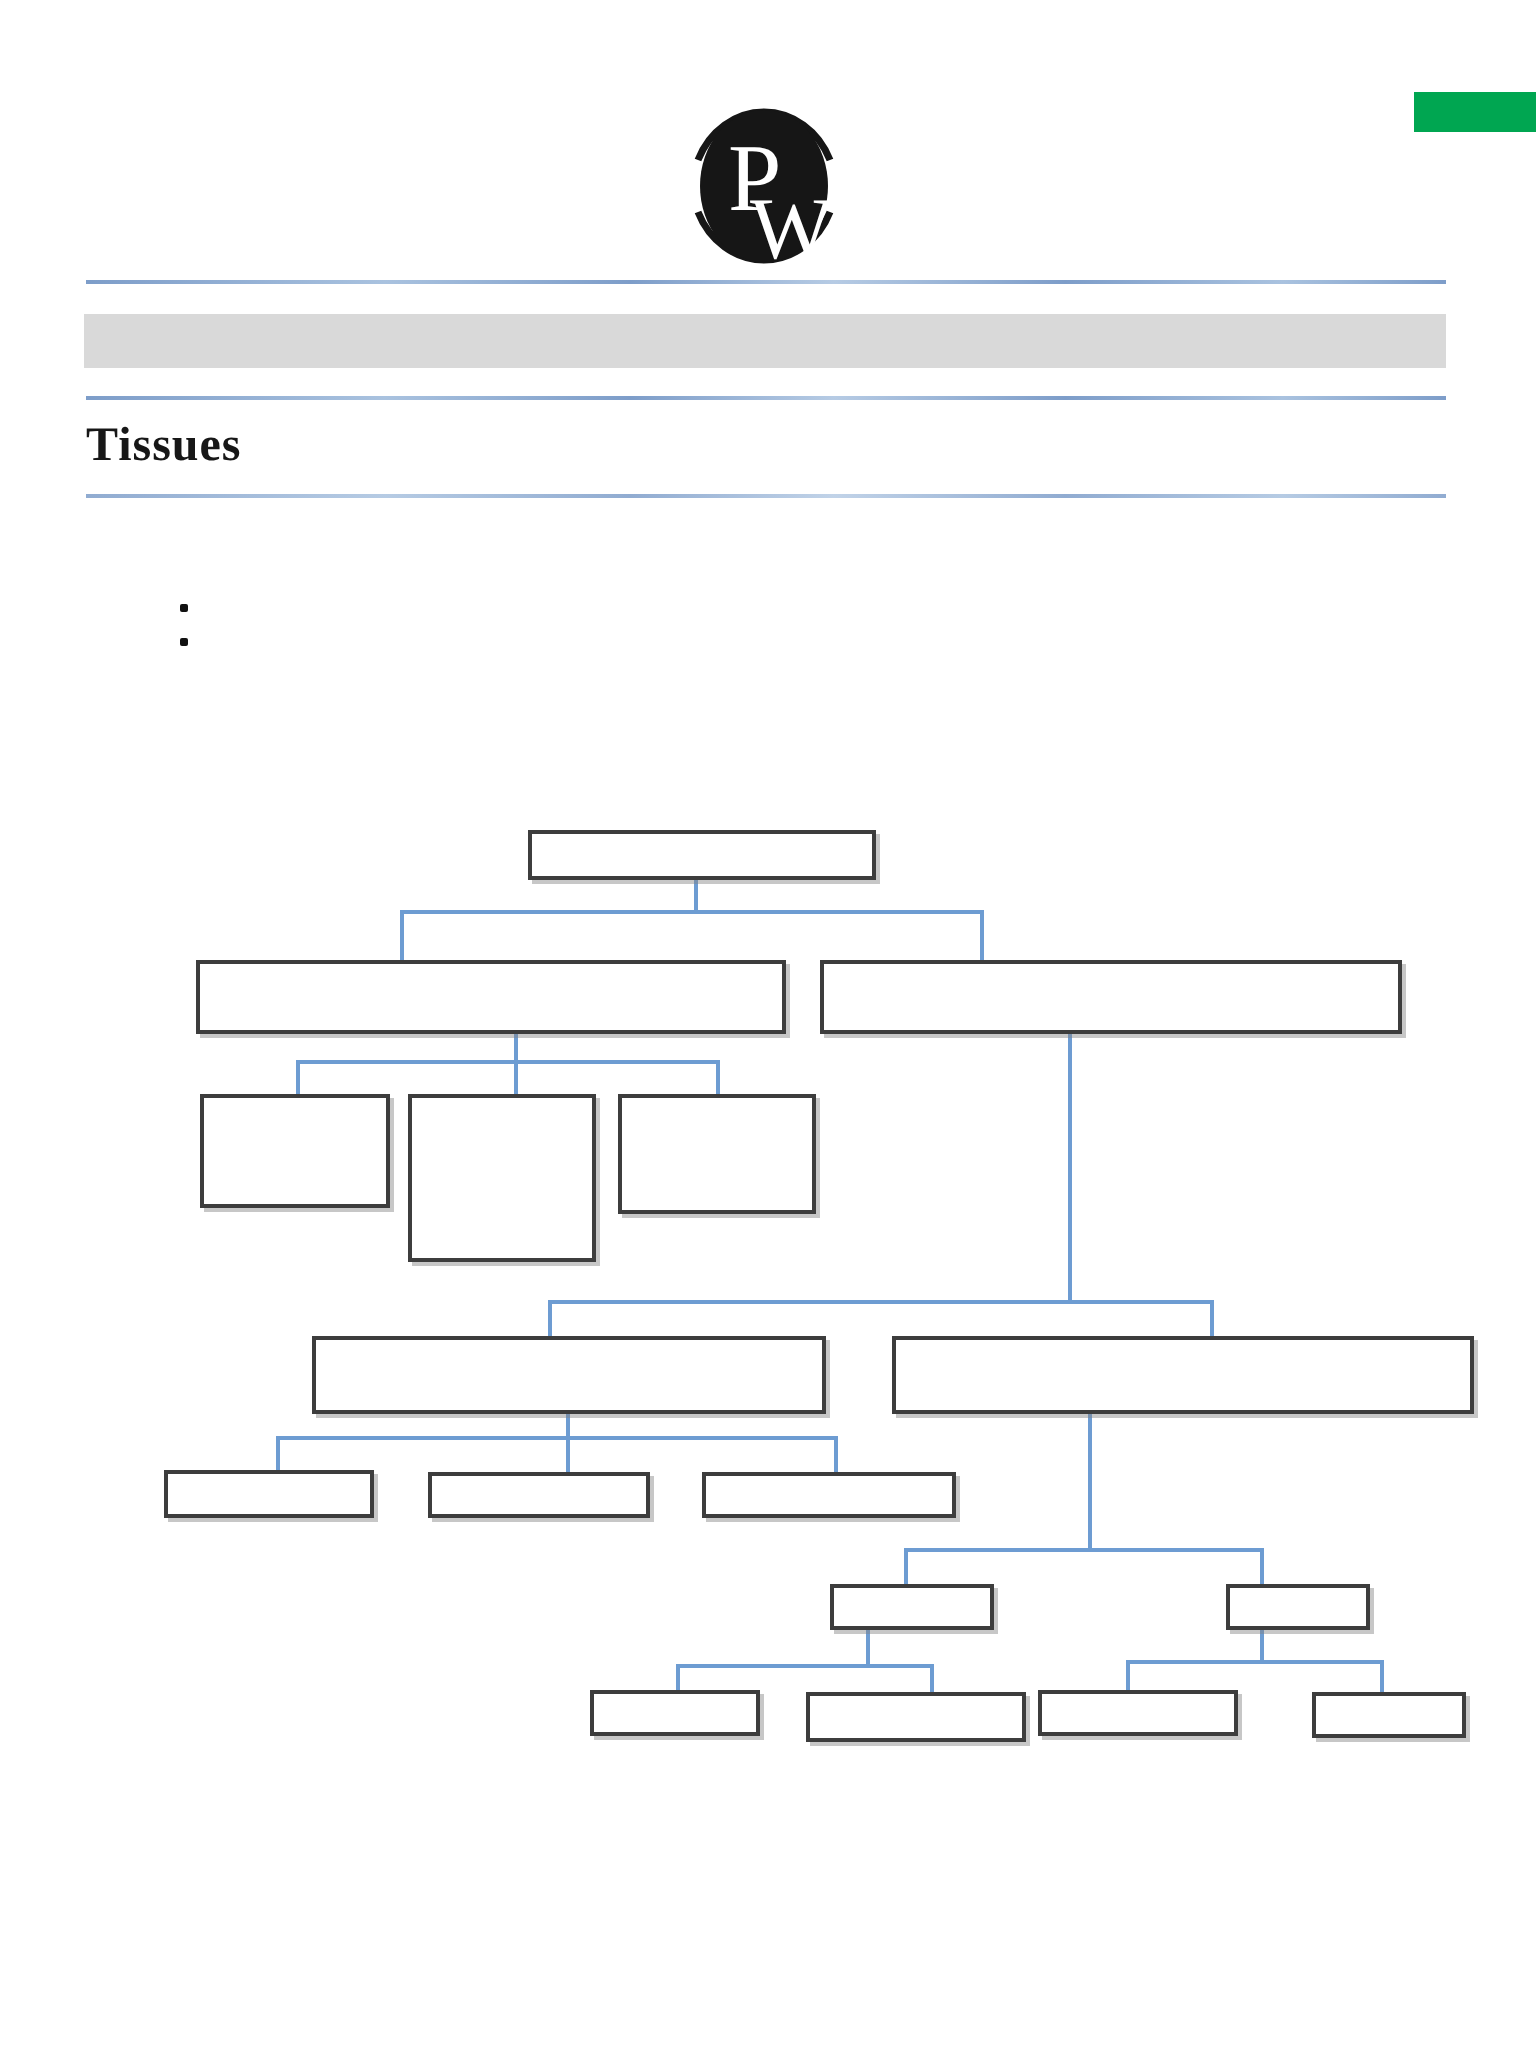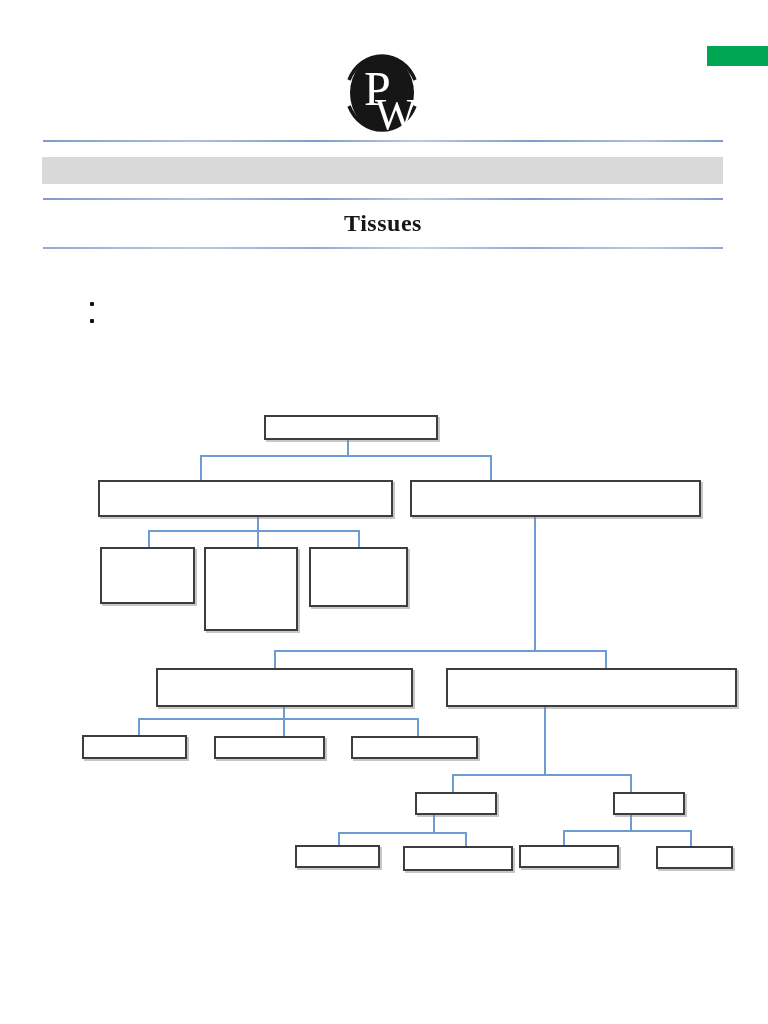--- a/index.html
+++ b/index.html
@@ -25,21 +25,21 @@
   .rule-1 { top: 140px; }
   .rule-2 { top: 198px; }
   .rule-3 { top: 247px; opacity: 0.85; }
   .banner {
     position: absolute; left: 42px; top: 157px;
     width: 681px; height: 27px;
     background: var(--banner-gray, #D9D9D9);
   }
   .title {
     position: absolute; left: 43px; top: 210px; width: 680px;
-    margin: 0; text-align: center;
+    margin: 0; 
     font-family: "Liberation Serif", serif;
     font-weight: bold; font-size: 24px; color: #171717;
     letter-spacing: 0.5px;
   }
   .bullet {
     position: absolute; left: 90px;
     width: 4px; height: 4px; border-radius: 1px;
     background: #111111;
   }
   .bullet-1 { top: 302px; }

